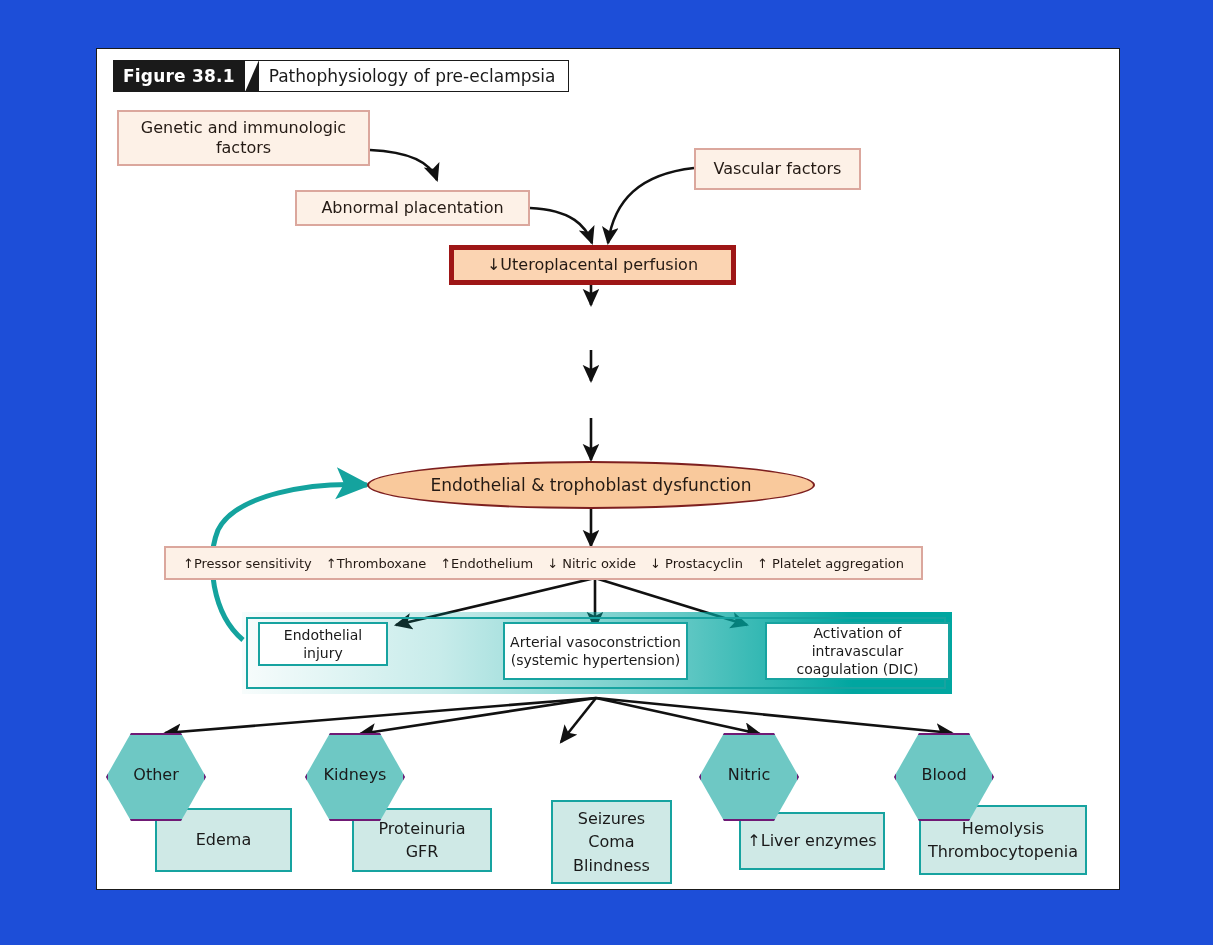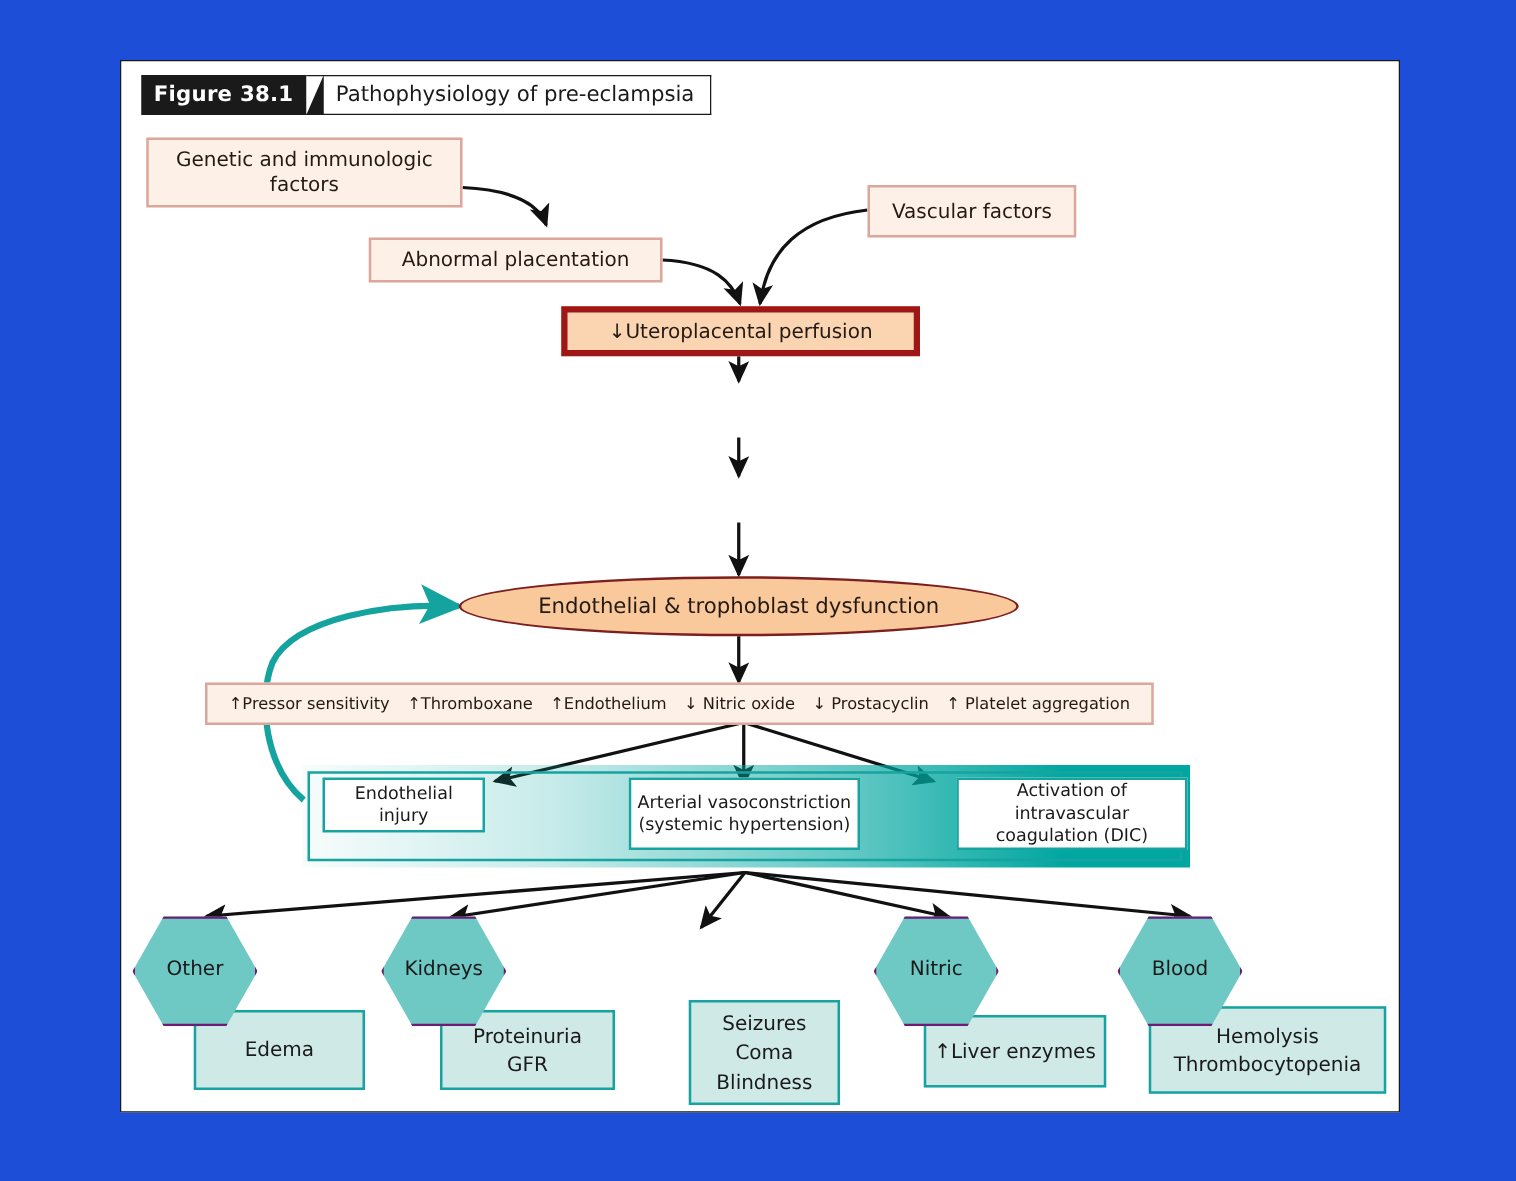--- a/index.html
+++ b/index.html
@@ -174,19 +174,19 @@
 
   <div class="pale-box" style="left:551px;top:800px;width:121px;height:84px;white-space:pre-line;">Seizures
 Coma
 Blindness</div>
 
   <div class="pale-box" style="left:739px;top:812px;width:146px;height:58px;white-space:pre-line;">↑Liver enzymes</div>
   <div class="hex" style="left:699px;top:733px;">
     <span class="hex-label">Nitric</span>
   </div>
 
-  <div class="pale-box" style="left:919px;top:805px;width:190px;height:70px;white-space:pre-line;">Hemolysis
+  <div class="pale-box" style="left:919px;top:805px;width:168px;height:70px;white-space:pre-line;">Hemolysis
 Thrombocytopenia</div>
   <div class="hex" style="left:894px;top:733px;">
     <span class="hex-label">Blood</span>
   </div>
 
 </div>
 
 </body></html>

